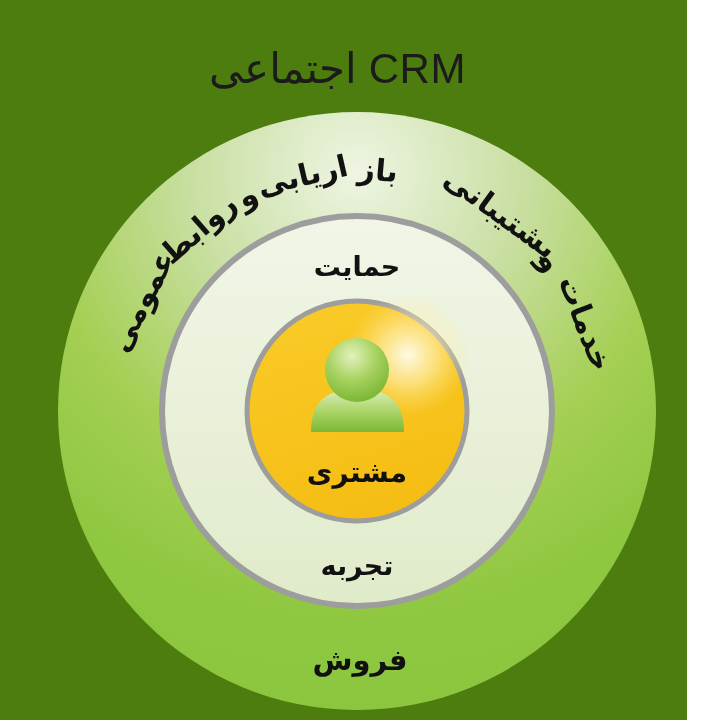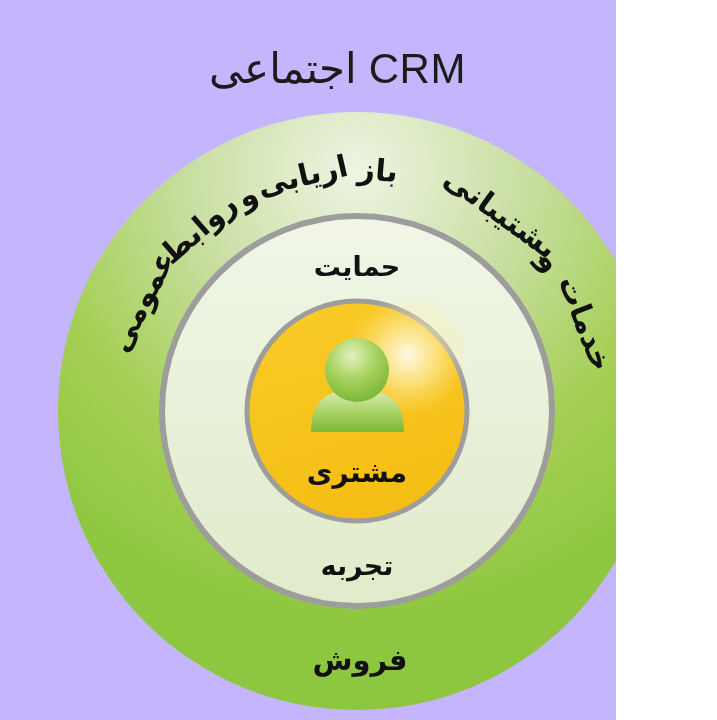--- a/index.html
+++ b/index.html
@@ -1,19 +1,19 @@
 <!DOCTYPE html>
 <html><head>
 <meta charset="utf-8">
 <style>
   html,body{margin:0;padding:0;background:#ffffff;}
   #stage{
     position:relative;
-    width:616px;height:720px;
-    background:#c4b5fd;
+    width:687px;height:720px;
+    background:#4d7c0f;
     overflow:hidden;
     font-family:"Liberation Sans","DejaVu Sans",sans-serif;
   }
   #title{
     position:absolute;top:40px;left:0;width:675px;
     text-align:center;
     direction:rtl;
     font-size:42px;
     font-weight:400;
     letter-spacing:0.5px;

